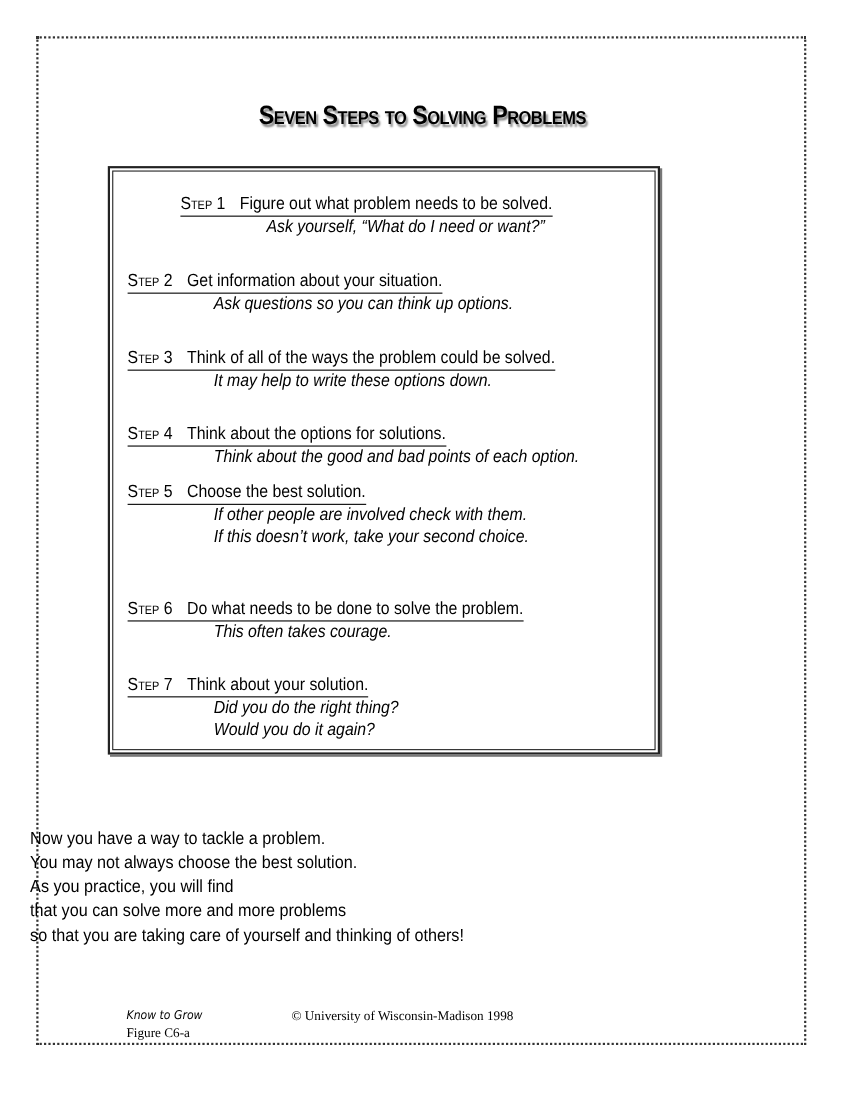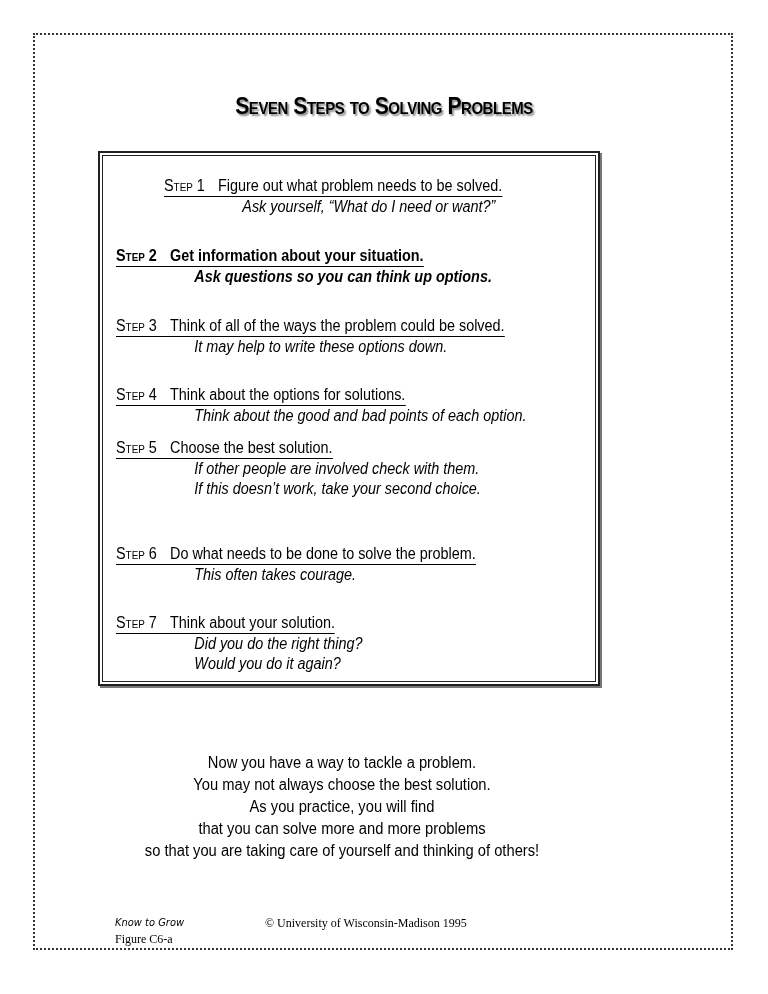--- a/index.html
+++ b/index.html
@@ -83,21 +83,21 @@
       padding-left: 87px;
       white-space: nowrap;
       transform: scaleX(0.9);
       transform-origin: left center;
     }
     .closing {
       position: absolute;
       left: 0;
       width: 684px;
       top: 752px;
-      text-align: center;
+      text-align: left;
       font-size: 16px;
       line-height: 22px;
     }
     .closing-line {
       transform: scaleX(0.92);
       transform-origin: center;
     }
     .footer-brand {
       position: absolute;
       left: 115px;
@@ -134,21 +134,21 @@
   <div class="sf-inner"></div>
 </div>
 
 <div class="step" style="top:176px;margin-left:48px;">
   <div class="step-head">
     <span class="step-label">Step 1</span><span class="step-desc">Figure out what problem needs to be solved.</span>
   </div>
   <div class="step-note">Ask yourself, “What do I need or want?”</div>
 </div>
 
-<div class="step" style="top:246px;font-weight:bold;">
+<div class="step" style="top:246px;">
   <div class="step-head">
     <span class="step-label">Step 2</span><span class="step-desc">Get information about your situation.</span>
   </div>
   <div class="step-note">Ask questions so you can think up options.</div>
 </div>
 
 <div class="step" style="top:316px;">
   <div class="step-head">
     <span class="step-label">Step 3</span><span class="step-desc">Think of all of the ways the problem could be solved.</span>
   </div>
@@ -188,13 +188,13 @@
 <div class="closing">
   <div class="closing-line">Now you have a way to tackle a problem.</div>
   <div class="closing-line">You may not always choose the best solution.</div>
   <div class="closing-line">As you practice, you will find</div>
   <div class="closing-line">that you can solve more and more problems</div>
   <div class="closing-line">so that you are taking care of yourself and thinking of others!</div>
 </div>
 
 <div class="footer-brand">Know to Grow</div>
 <div class="footer-handout">Figure C6-a</div>
-<div class="footer-copyright">© University of Wisconsin-Madison 1995</div>
+<div class="footer-copyright">© University of Wisconsin-Madison 1998</div>
 
 </body></html>

